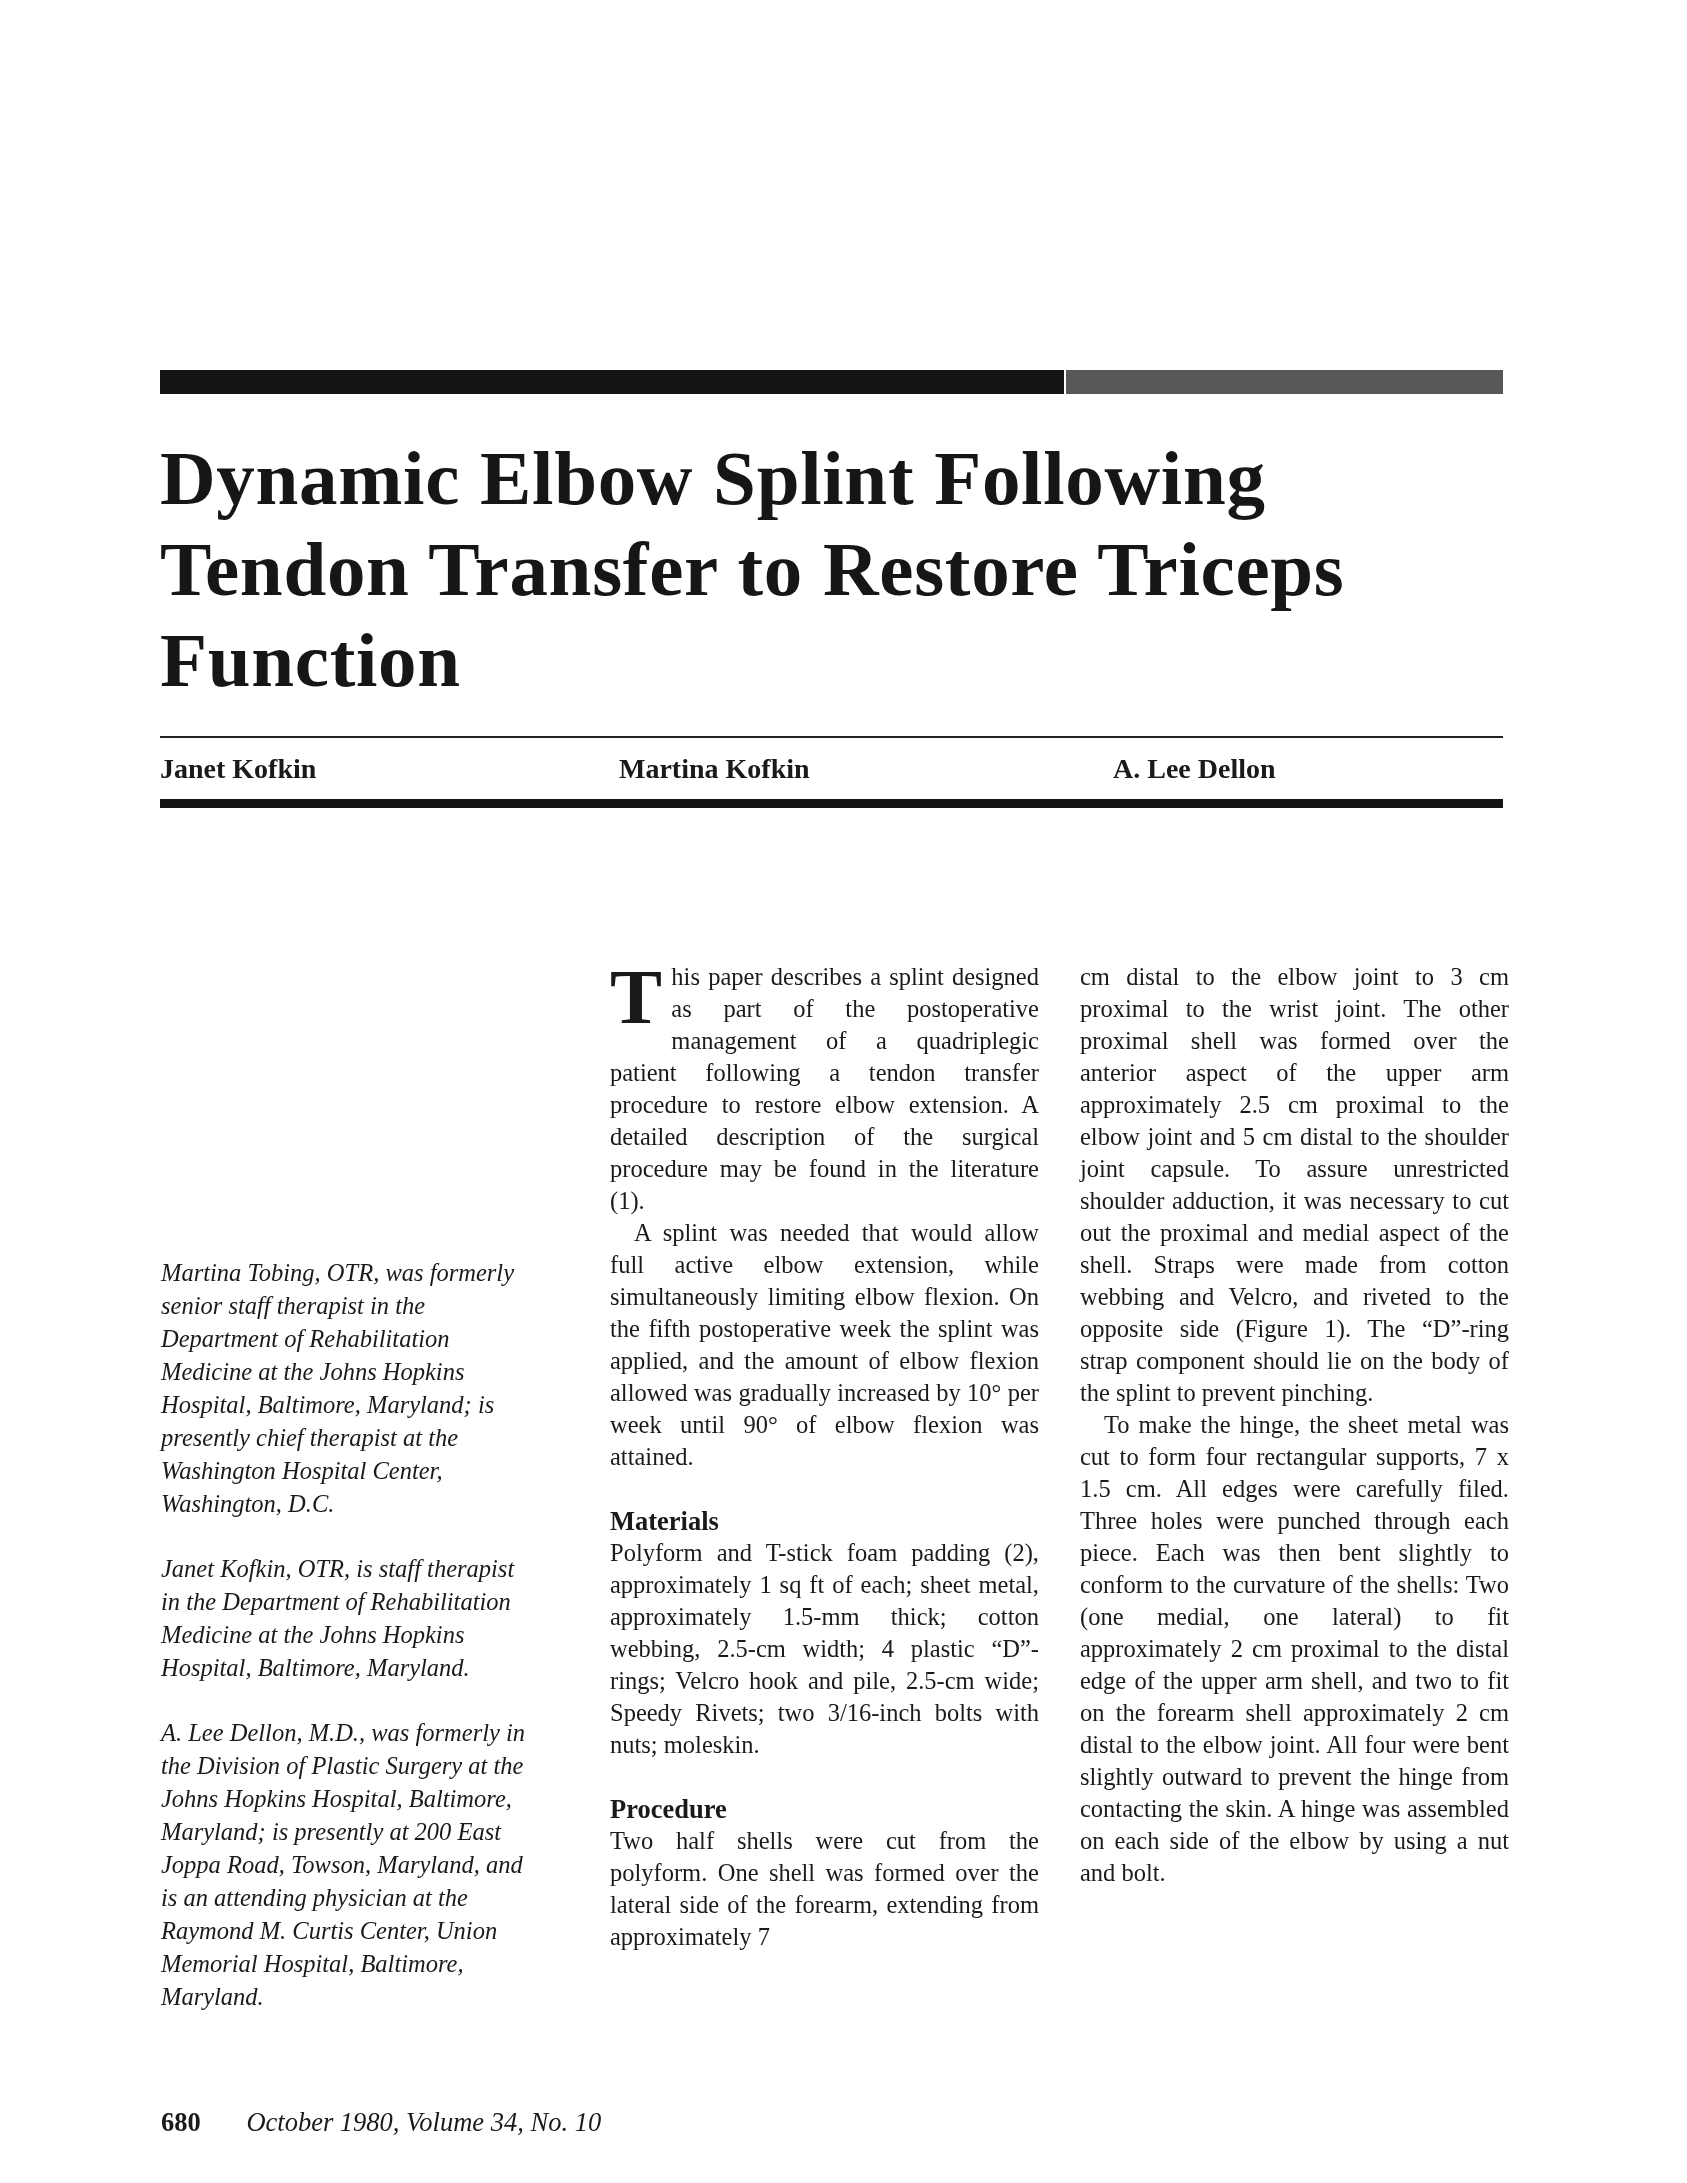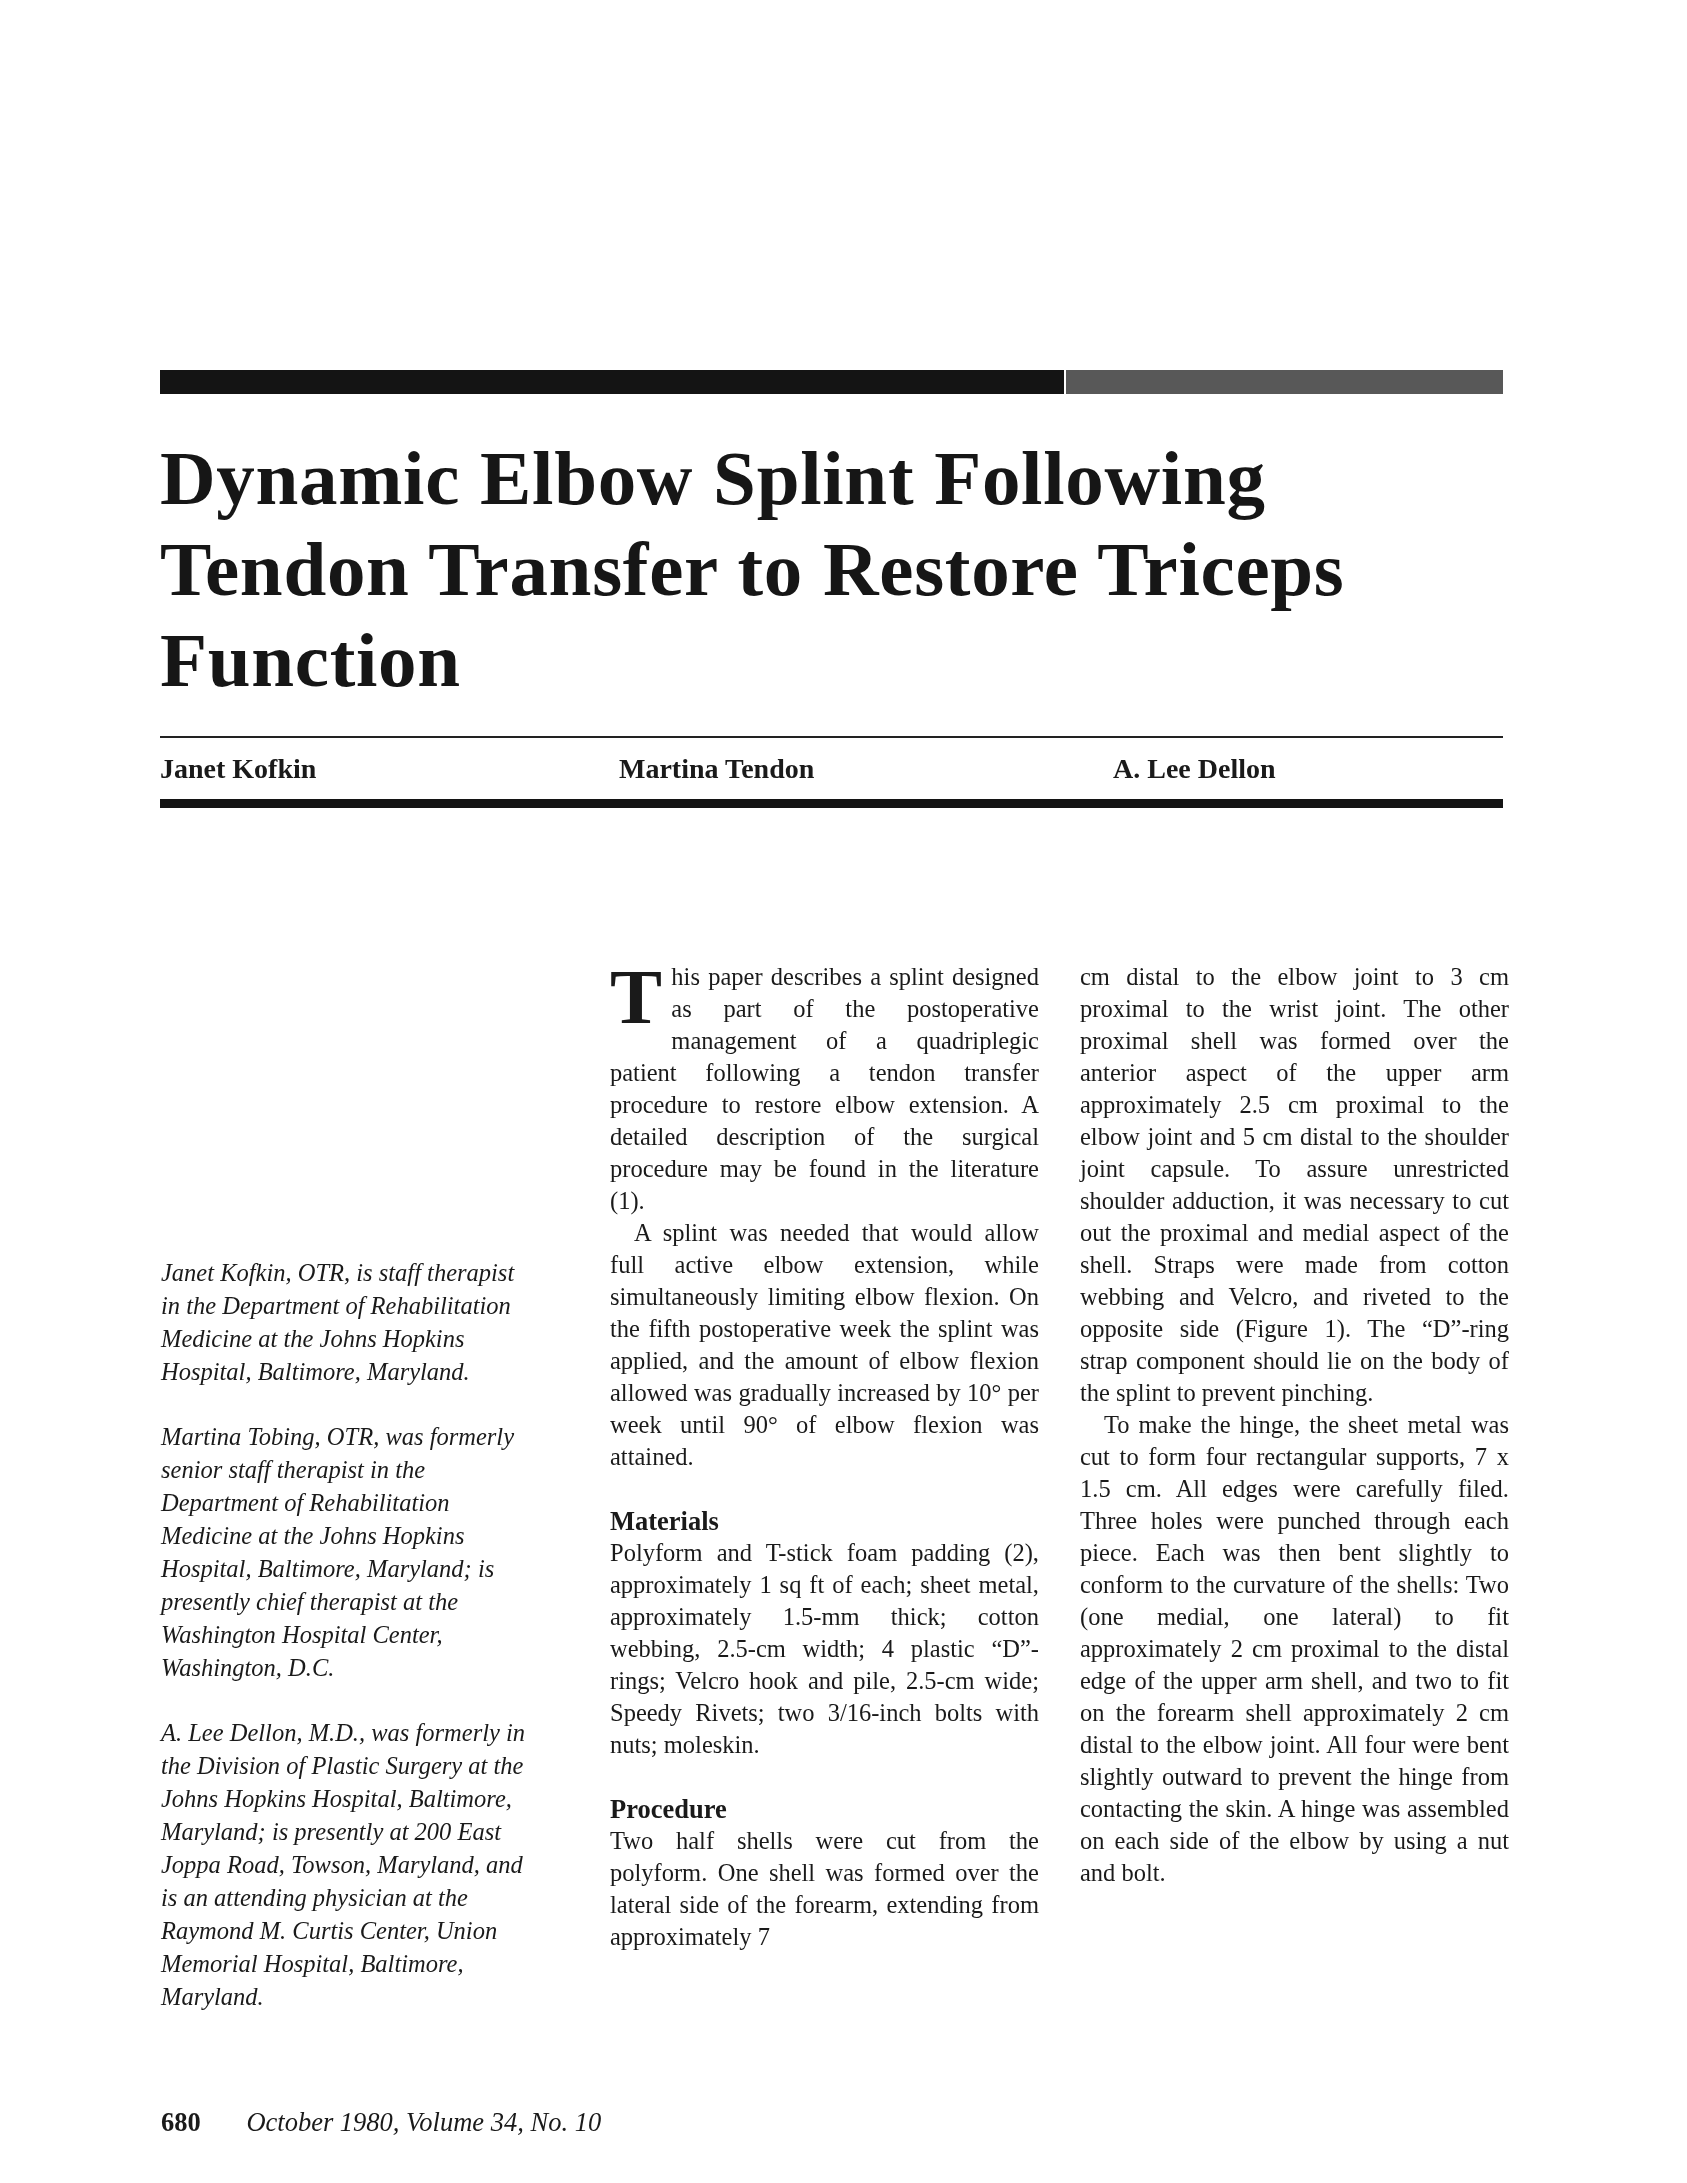--- a/index.html
+++ b/index.html
@@ -50,28 +50,28 @@
   <div class="top-bar">
     <div class="seg-dark"></div>
     <div class="seg-grey"></div>
   </div>
 
   <h1 class="title">Dynamic Elbow Splint Following Tendon Transfer to Restore Triceps Function</h1>
 
   <div class="rule-thin"></div>
   <div class="authors">
     <span class="a0">Janet Kofkin</span>
-    <span class="a1">Martina Tendon</span>
+    <span class="a1">Martina Kofkin</span>
     <span class="a2">A. Lee Dellon</span>
   </div>
   <div class="rule-thick"></div>
 
   <div class="col col-left">
+    <p>Martina Tobing, OTR, was formerly senior staff therapist in the Department of Rehabilitation Medicine at the Johns Hopkins Hospital, Baltimore, Maryland; is presently chief therapist at the Washington Hospital Center, Washington, D.C.</p>
     <p>Janet Kofkin, OTR, is staff therapist in the Department of Rehabilitation Medicine at the Johns Hopkins Hospital, Baltimore, Maryland.</p>
-    <p>Martina Tobing, OTR, was formerly senior staff therapist in the Department of Rehabilitation Medicine at the Johns Hopkins Hospital, Baltimore, Maryland; is presently chief therapist at the Washington Hospital Center, Washington, D.C.</p>
     <p>A. Lee Dellon, M.D., was formerly in the Division of Plastic Surgery at the Johns Hopkins Hospital, Baltimore, Maryland; is presently at 200 East Joppa Road, Towson, Maryland, and is an attending physician at the Raymond M. Curtis Center, Union Memorial Hospital, Baltimore, Maryland.</p>
   </div>
 
   <div class="col col-mid">
     <p><span class="dropcap">T</span><span>his paper describes a splint designed as part of the postoperative management of a quadriplegic patient following a tendon transfer procedure to restore elbow extension. A detailed description of the surgical procedure may be found in the literature (1).</span></p>
     <p class="indent">A splint was needed that would allow full active elbow extension, while simultaneously limiting elbow flexion. On the fifth postoperative week the splint was applied, and the amount of elbow flexion allowed was gradually increased by 10° per week until 90° of elbow flexion was attained.</p>
     <h2>Materials</h2>
     <p>Polyform and T-stick foam padding (2), approximately 1 sq ft of each; sheet metal, approximately 1.5-mm thick; cotton webbing, 2.5-cm width; 4 plastic “D”-rings; Velcro hook and pile, 2.5-cm wide; Speedy Rivets; two 3/16-inch bolts with nuts; moleskin.</p>
     <h2>Procedure</h2>
     <p>Two half shells were cut from the polyform. One shell was formed over the lateral side of the forearm, extending from approximately 7</p>

